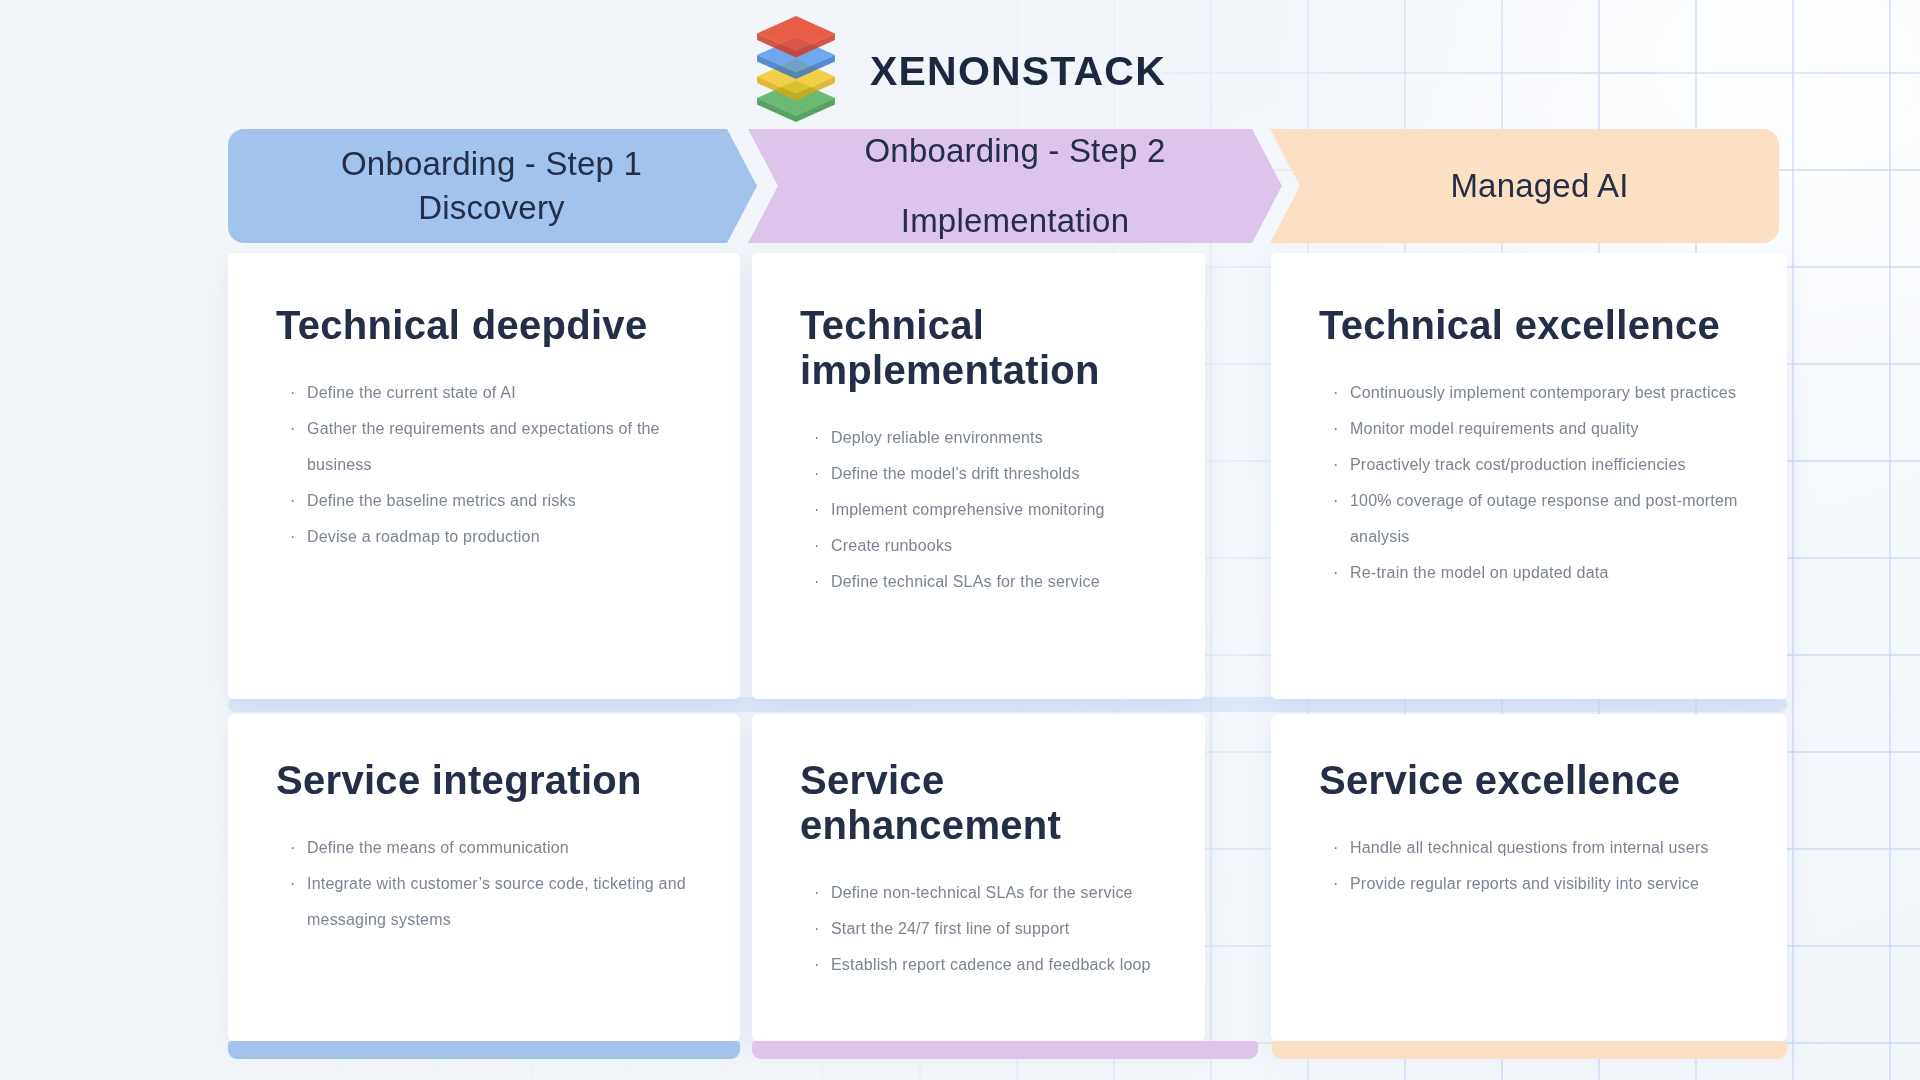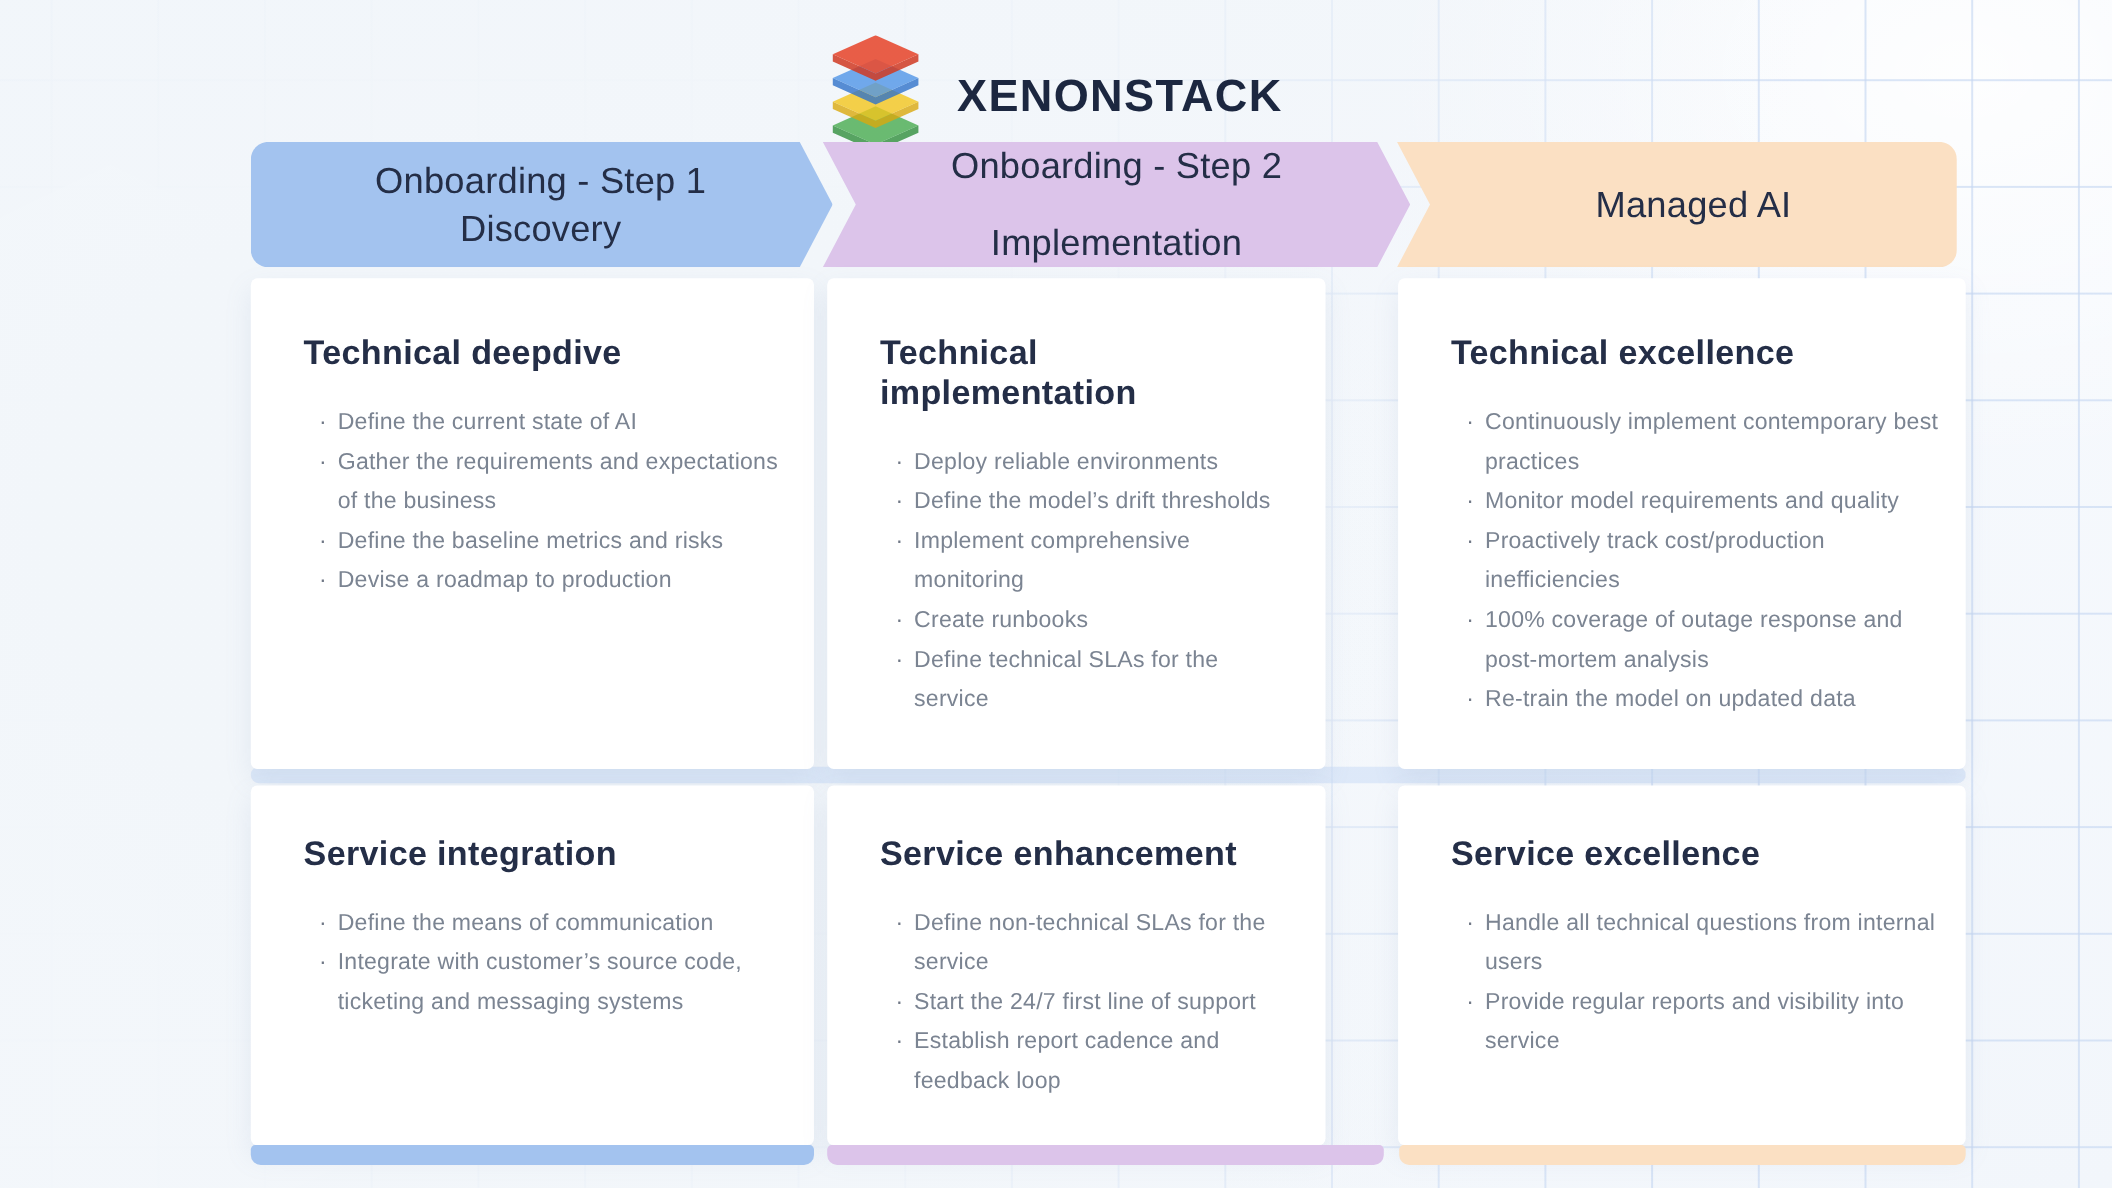--- a/index.html
+++ b/index.html
@@ -30,21 +30,21 @@
       radial-gradient(1100px 760px at 26% 44%, rgba(242,246,250,.97) 42%, rgba(242,246,250,0) 74%),
       linear-gradient(100deg, rgba(242,246,250,.88) 48%, rgba(242,246,250,0) 78%);
   }
   .hex-shape {
     position:absolute; left:-430px; top:150px; width:1060px; height:1010px;
     background: rgba(250,252,255,.75);
     clip-path: polygon(50% 0, 100% 25%, 100% 75%, 50% 100%, 0 75%, 0 25%);
   }
 
   
-  .logo { position:absolute; top:32px; left:0; width:100%; display:flex; justify-content:center; align-items:center; gap:32px; }
+  .logo { position:absolute; top:16px; left:0; width:100%; display:flex; justify-content:center; align-items:center; gap:32px; }
   .logo-word { font-size:41px; font-weight:700; color:#1c2740; letter-spacing:1.2px; }
 
   
   .stage {
     position:absolute; top:129px; height:114px;
     display:flex; flex-direction:column; justify-content:center; align-items:center;
     text-align:center; font-size:33px; line-height:44px; font-weight:500;
     color:#242e47; letter-spacing:.2px;padding-left:28px;
   }
   .stage .ln:empty { display:none; }
@@ -63,25 +63,25 @@
     background:rgba(203,221,246,.55); border-radius:8px; }
 
   
   .card { position:absolute; background:#ffffff; border-radius:6px;
     box-shadow: 0 10px 24px rgba(124,146,187,.13); overflow:hidden; }
   .card.c1 { left:228px;  width:512px; }
   .card.c2 { left:752px;  width:453px; }
   .card.c3 { left:1271px; width:516px; }
   .card.r1 { top:253px; height:446px; }
   .card.r2 { top:714px; height:327px; }
-  .card h3 { font-size:31px; font-weight:600; color:#242e47; letter-spacing:.3px;
+  .card h3 { font-size:40px; font-weight:600; color:#242e47; letter-spacing:.3px;
     padding:50px 56px 0 48px; }
   .card.r2 h3 { padding-top:44px; }
   .card ul { list-style:none; margin-top:27px; padding:0 24px 0 60px;
-    font-size:21px; line-height:36px; color:#7b8492; letter-spacing:.2px; }
+    font-size:16px; line-height:36px; color:#7b8492; letter-spacing:.2px; }
   .card li { position:relative; padding-left:19px; }
   .card li::before { content:"·"; position:absolute; left:2px; top:0; color:#6f7785; }
 
   
   .bar { position:absolute; top:1041px; height:18px; border-radius:4px 4px 9px 9px; }
   .bar.b1 { left:228px;  width:512px; background:#a3c3ef; }
   .bar.b2 { left:752px;  width:506px; background:#dcc4ea; }
   .bar.b3 { left:1272px; width:515px; background:#fbe0c3; }
 </style>
 </head>

